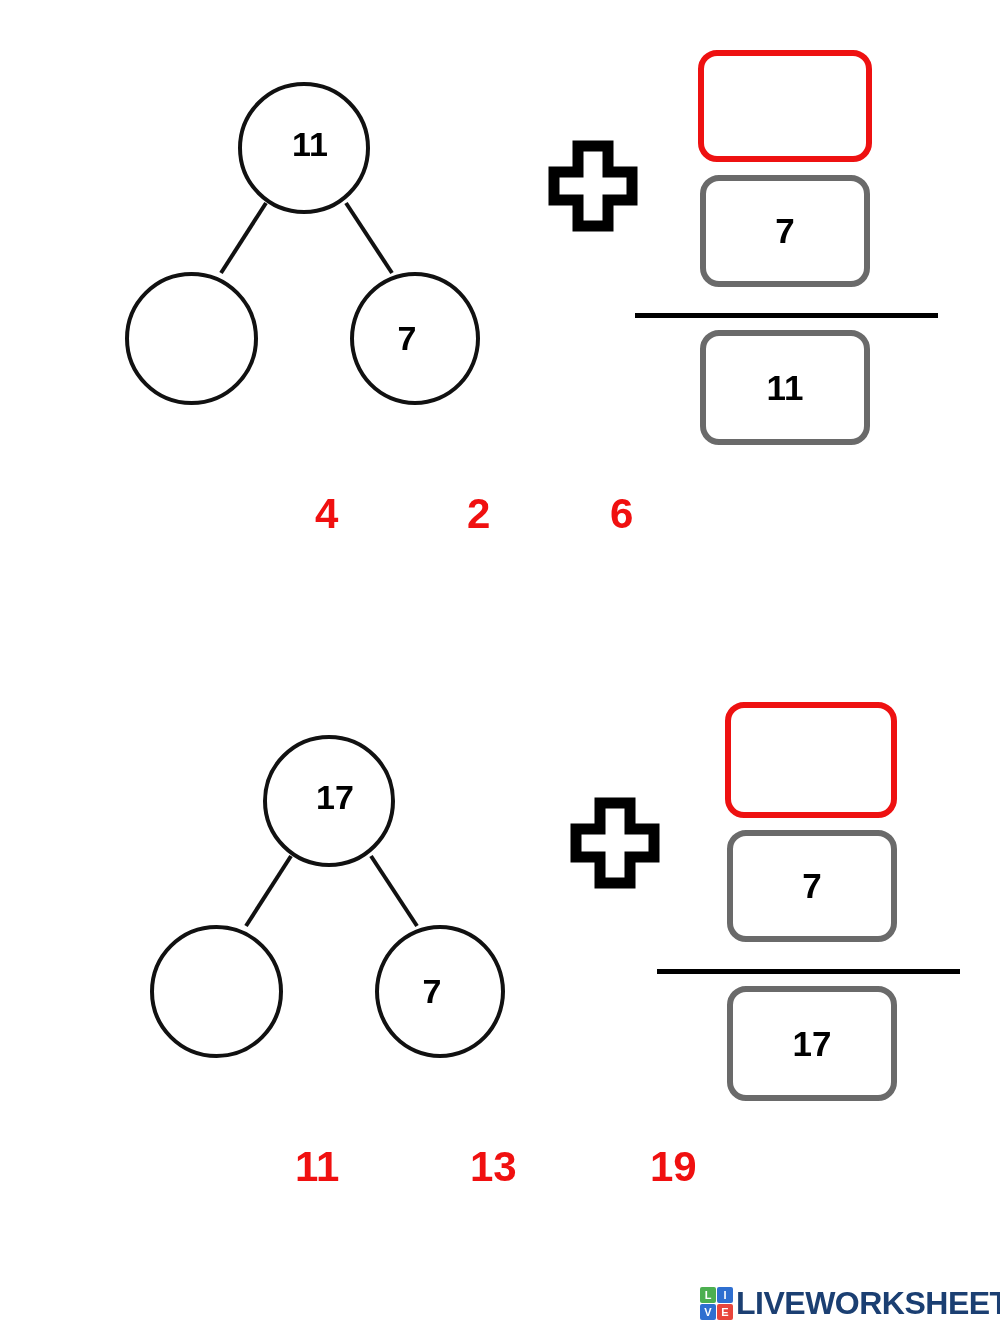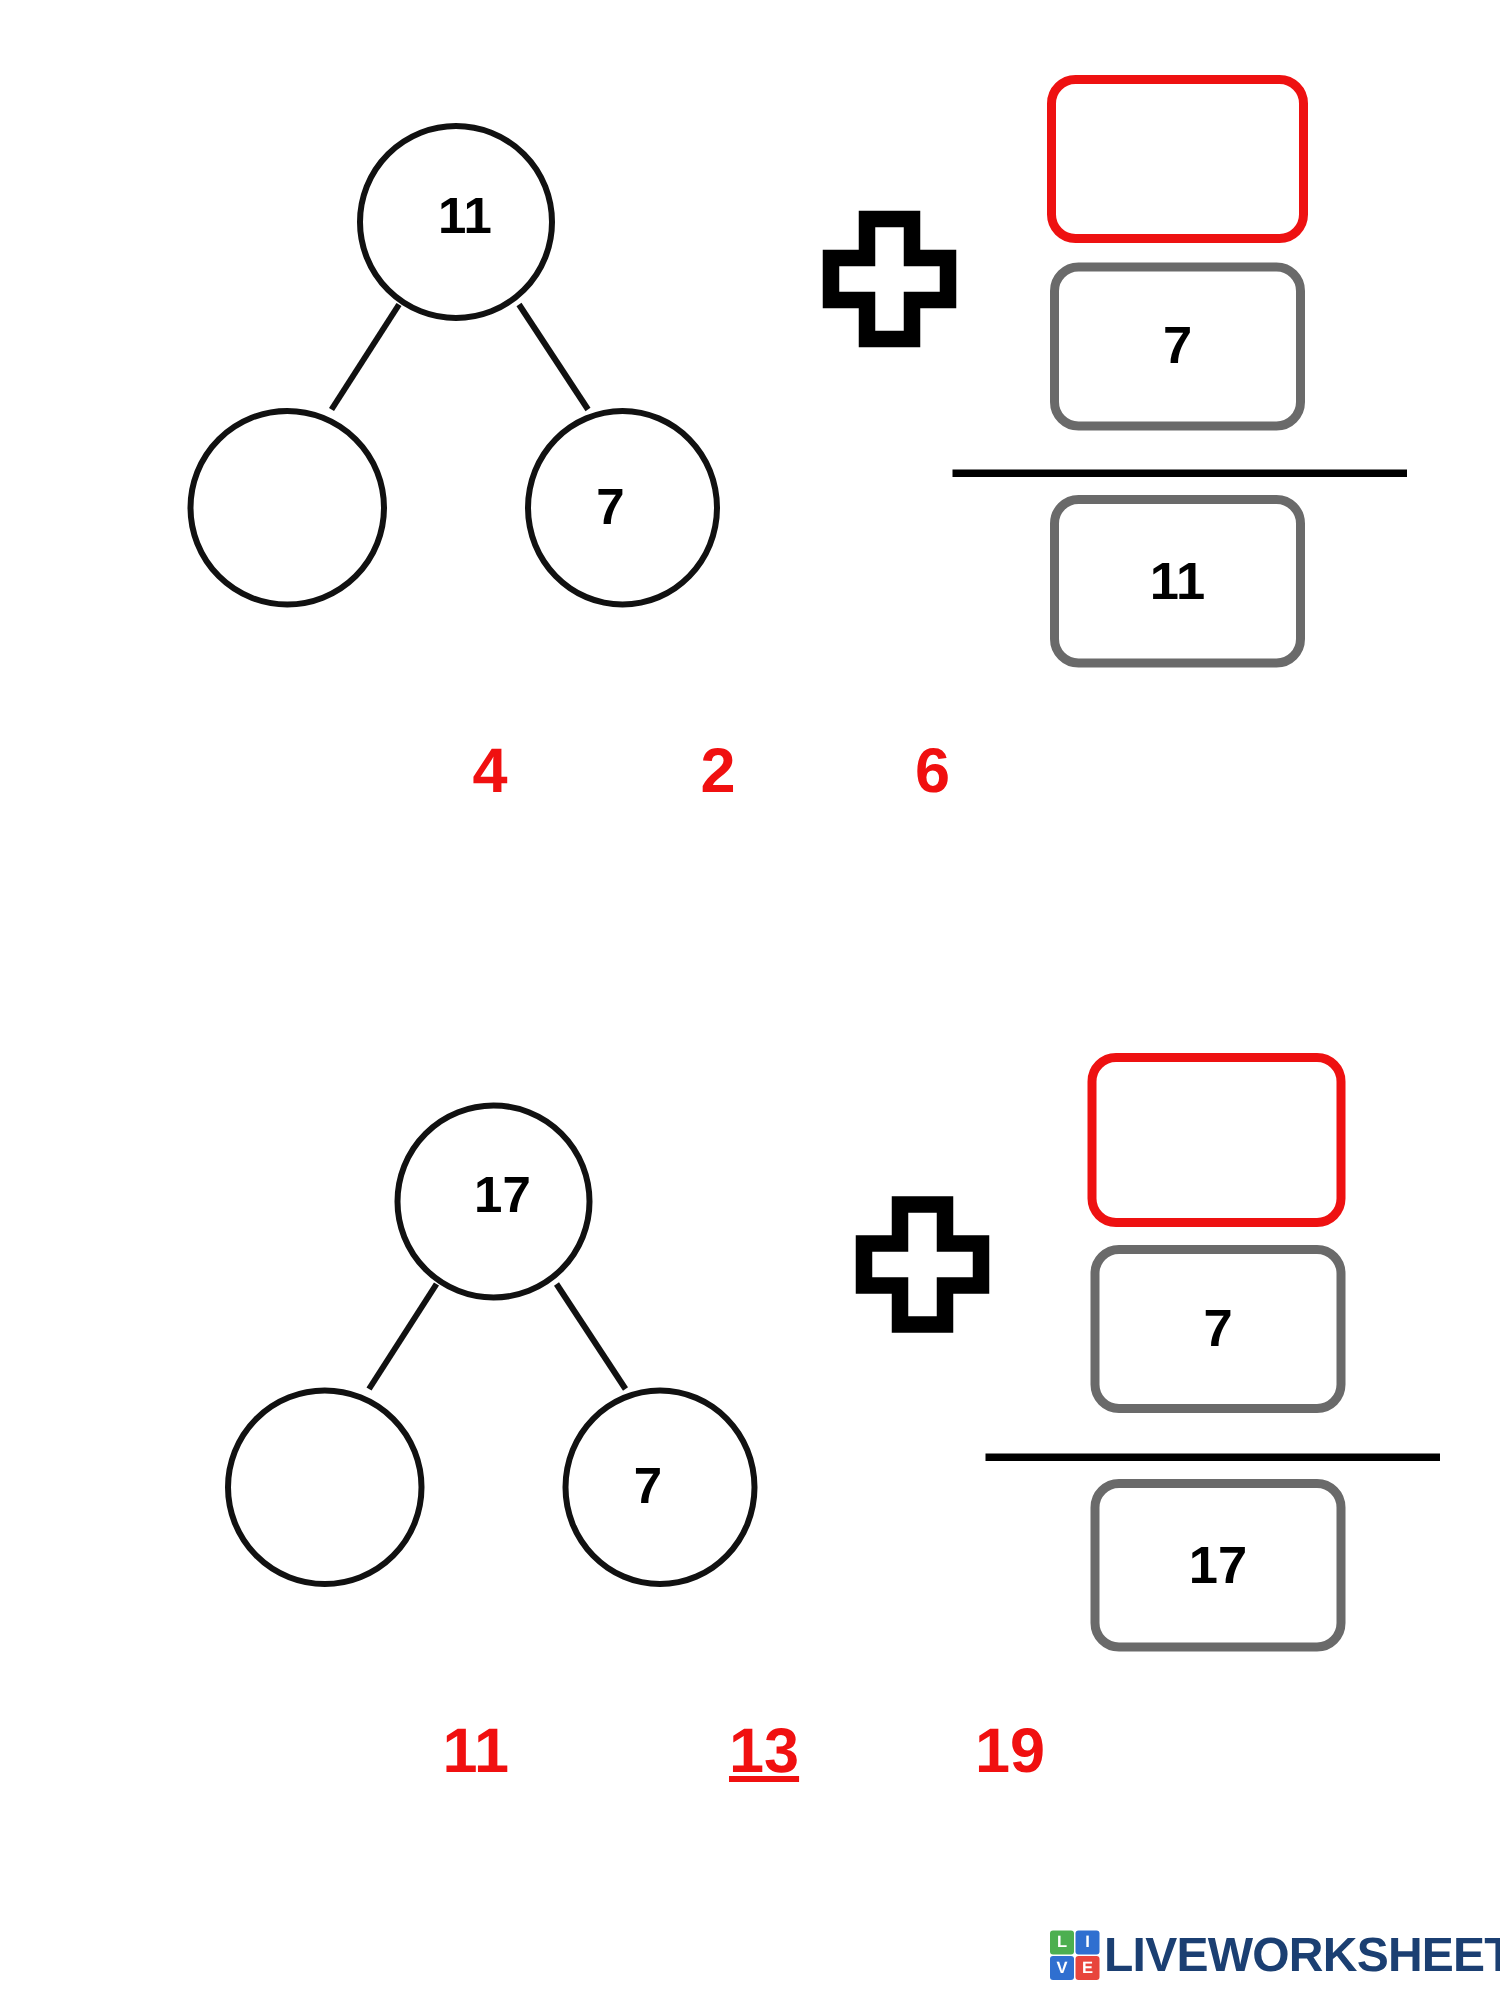--- a/index.html
+++ b/index.html
@@ -145,21 +145,21 @@
 
     <div class="rule" style="left:95px;top:277px;width:303px;height:5px;"></div>
 
     <div class="ansbox grey" style="left:165px;top:294px;width:170px;height:115px;">
       <span>17</span>
     </div>
   </div>
 
   <div class="choices" style="left:280px;top:1143px;width:460px;height:60px;">
     <span class="choice" style="left:15px;top:0px;">11</span>
-    <span class="choice" style="left:206px;top:0px;text-decoration:underline;">13</span>
+    <span class="choice" style="left:190px;top:0px;">13</span>
     <span class="choice" style="left:370px;top:0px;">19</span>
   </div>
 
   <div class="logo" style="left:700px;top:1285px;">
     <div class="logo-tiles">
       <span style="background:#4caf50;">L</span>
       <span style="background:#2f6fd0;">I</span>
       <span style="background:#2f6fd0;">V</span>
       <span style="background:#e8453c;">E</span>
     </div>

